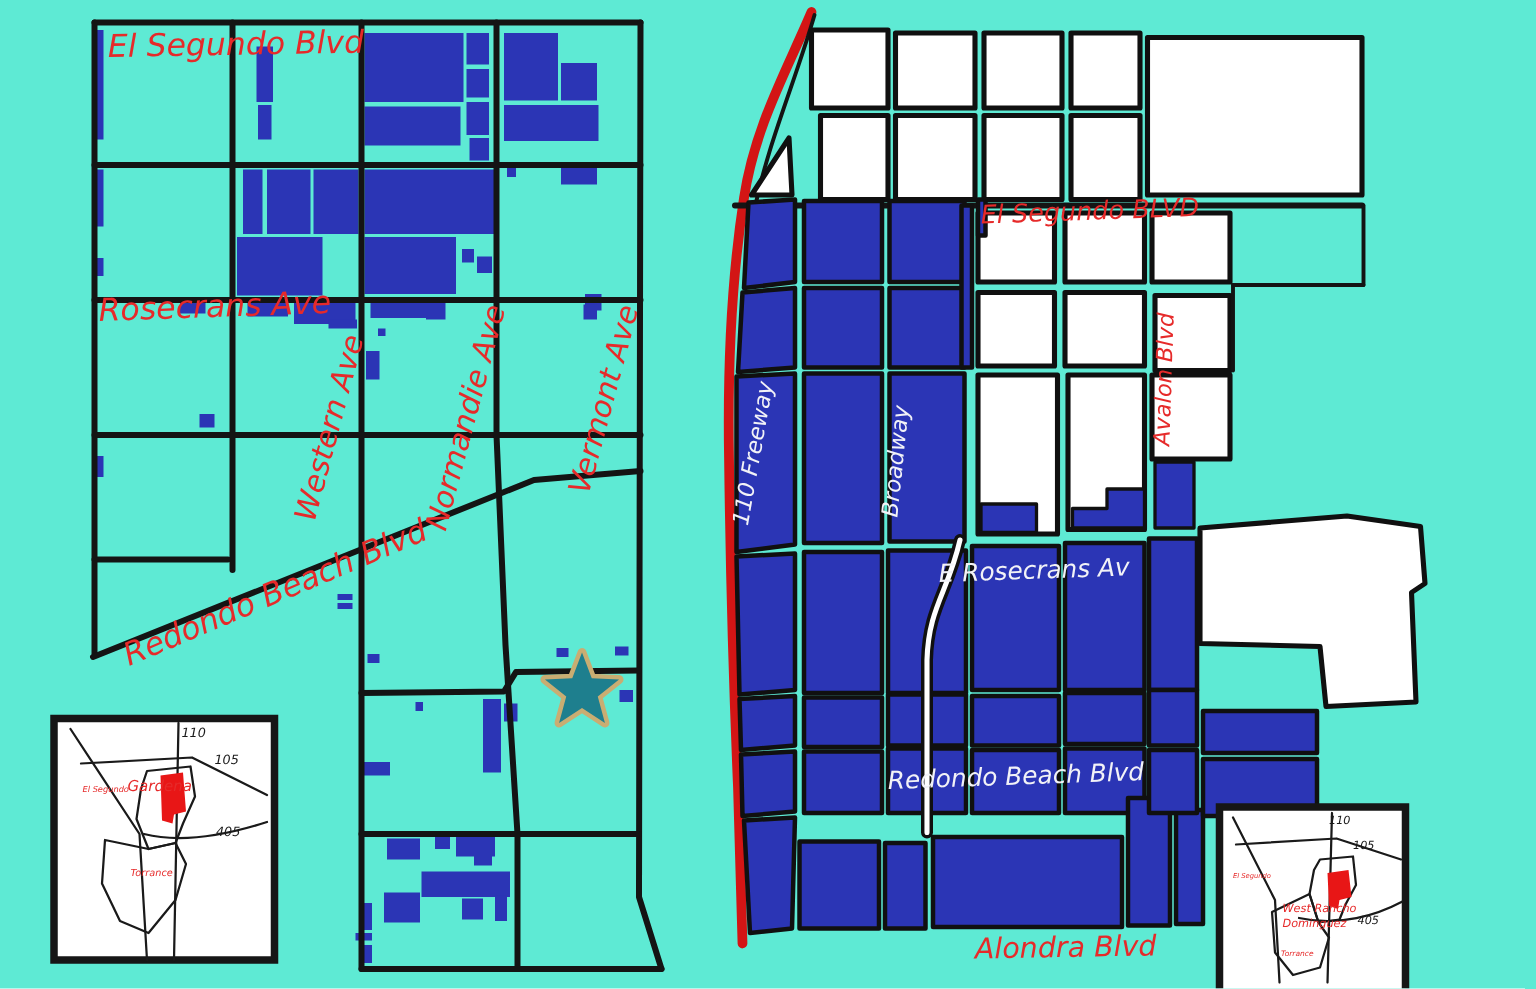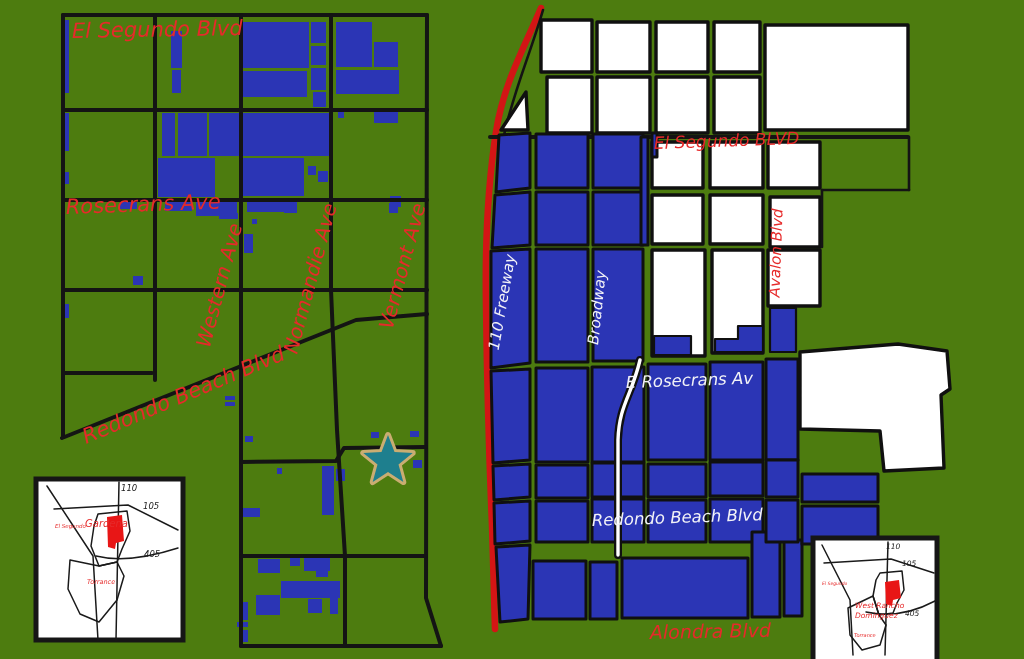--- a/index.html
+++ b/index.html
@@ -1,16 +1,16 @@
 <!DOCTYPE html>
 <html><head>
 <meta charset="utf-8">
 <style>
   html,body { margin:0; padding:0; background:#ffffff; }
-  .stage { position:relative; width:1024px; height:659px; background:#4d7c0f; overflow:hidden; }
+  .stage { position:relative; width:1024px; height:659px; background:#5eead4; overflow:hidden; }
   svg { display:block; }
 
   
   .st  { stroke:#141414; stroke-width:4;   fill:none; stroke-linecap:round; stroke-linejoin:round; }
   .st2 { stroke:#141414; stroke-width:2.6; fill:none; stroke-linecap:round; stroke-linejoin:round; }
 
   
   .p { fill:#2B35B5; }
 
   

